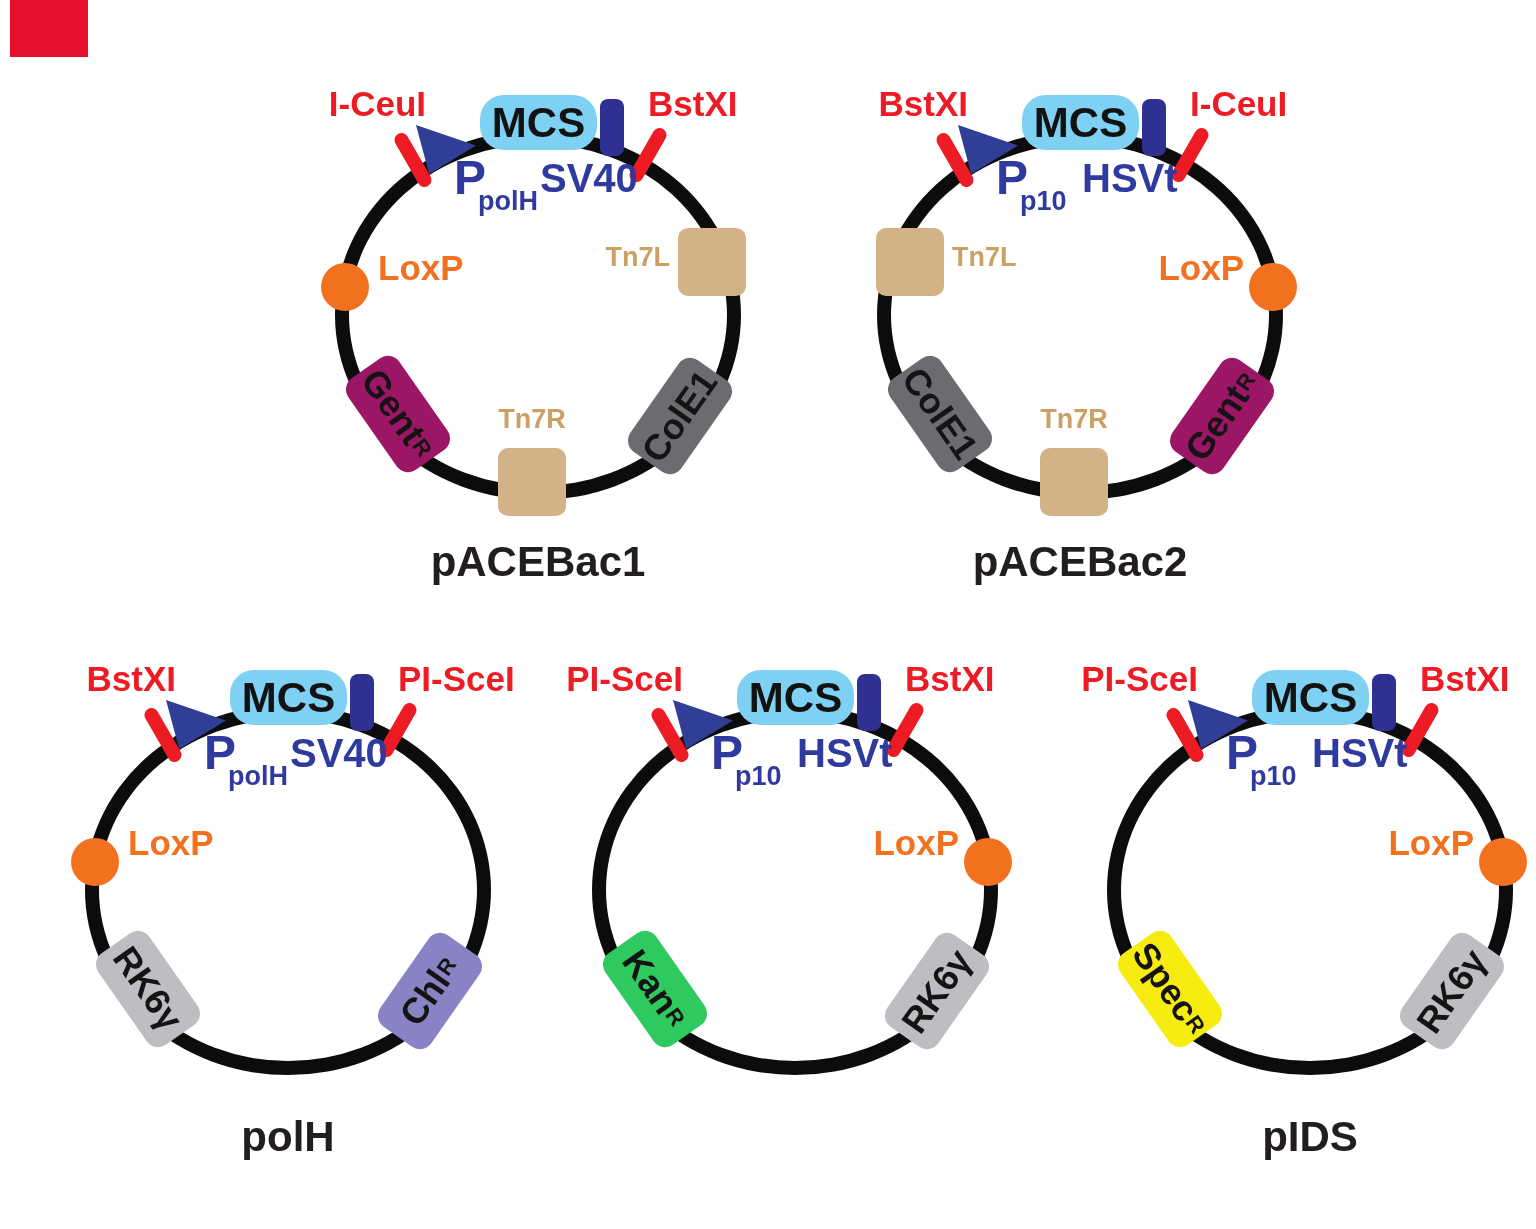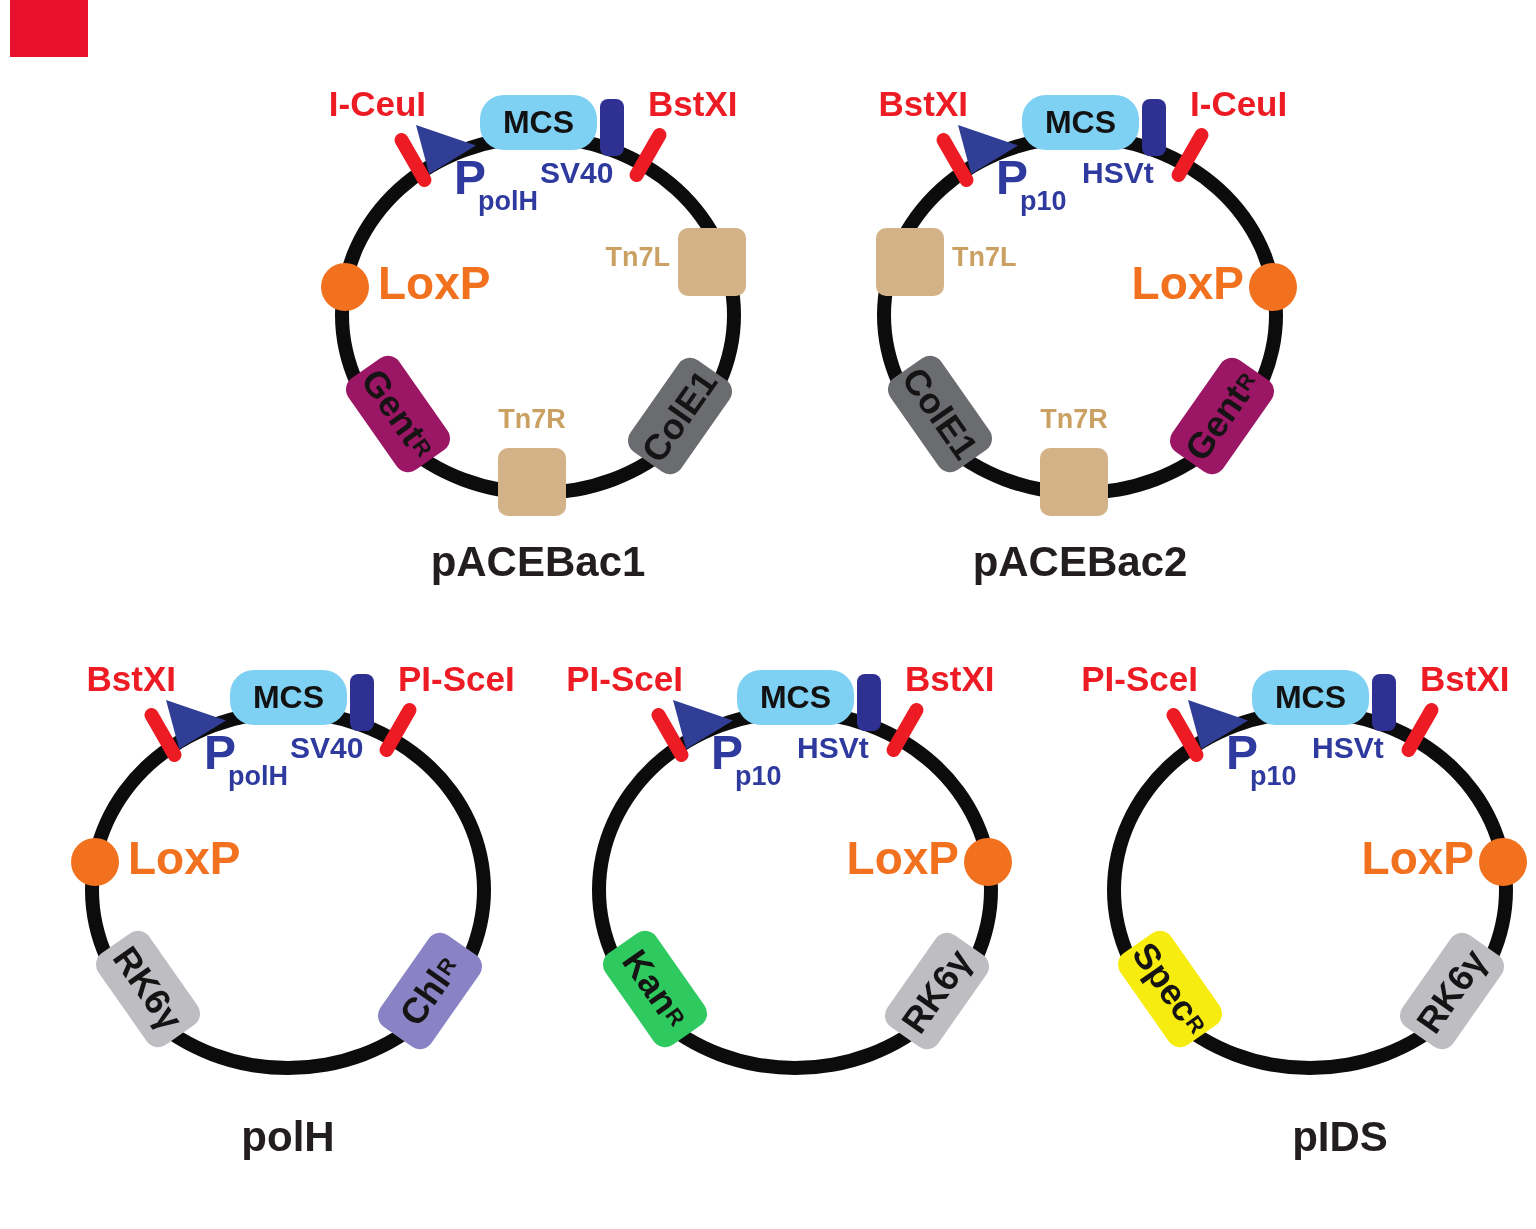--- a/index.html
+++ b/index.html
@@ -4,36 +4,36 @@
 <style>
   html,body{margin:0;padding:0;background:#fff;}
   #canvas{position:relative;width:1536px;height:1229px;background:#fff;overflow:hidden;
           font-family:"Liberation Sans",sans-serif;font-weight:bold;}
   .decor-sq{position:absolute;left:10px;top:0;width:78px;height:57px;}
   .plasmid{position:absolute;width:520px;height:560px;}
   .ring{position:absolute;left:57px;top:60px;width:406px;height:370px;border:14px solid var(--ring);
         border-radius:50%;box-sizing:border-box;}
   .mcs{position:absolute;left:202px;top:25px;width:117px;height:55px;background:var(--mcsfill);
        border-radius:24px;display:flex;align-items:center;justify-content:center;
-       font-size:32px;color:#121212;z-index:3;}
+       font-size:42px;color:#121212;z-index:3;}
   .termblock{position:absolute;left:322px;top:29px;width:24px;height:57px;background:var(--navy);
        border-radius:8px;z-index:3;}
   .tri{position:absolute;left:138px;top:52px;width:60px;height:52px;background:var(--navytri);
        clip-path:polygon(0 6%,100% 45%,22% 100%);z-index:3;}
   .tick{position:absolute;width:14px;height:60px;background:var(--red);border-radius:7px;z-index:4;}
   .tickL{left:128px;top:60px;transform:rotate(-30deg);}
   .tickR{left:363px;top:55px;transform:rotate(30deg);}
   .site{position:absolute;top:14px;color:var(--red);font-size:35px;white-space:nowrap;z-index:5;}
   .siteL{right:372px;text-align:right;}
   .siteR{left:370px;}
   .ptxt{position:absolute;left:176px;top:80px;color:var(--navytext);font-size:48px;z-index:5;}
   .psub{position:absolute;left:200px;top:116px;color:var(--navytext);font-size:27px;z-index:5;}
-  .tlabel{position:absolute;left:262px;top:86px;color:var(--navytext);font-size:30px;z-index:5;}
+  .tlabel{position:absolute;left:262px;top:86px;color:var(--navytext);font-size:40px;z-index:5;}
   .loxdot{position:absolute;width:48px;height:48px;border-radius:50%;background:var(--orange);z-index:3;}
-  .loxlabel{position:absolute;top:186px;color:var(--orange);font-size:46px;white-space:nowrap;z-index:5;}
+  .loxlabel{position:absolute;top:178px;color:var(--orange);font-size:35px;white-space:nowrap;z-index:5;}
   .sq{position:absolute;width:68px;height:68px;border-radius:10px;background:var(--tan);z-index:3;}
   .sqlabel{position:absolute;color:var(--tantext);font-size:27px;white-space:nowrap;z-index:5;}
   .gene{position:absolute;width:112px;height:62px;border-radius:14px;display:flex;align-items:center;
         justify-content:center;font-size:36px;color:#151313;z-index:3;white-space:nowrap;}
   .gene sup{font-size:22px;vertical-align:super;line-height:1;margin-left:1px;}
   .pname{position:absolute;top:468px;transform:translateX(-50%);font-size:42px;color:#221e1f;
         white-space:nowrap;z-index:5;text-align:center;}
 </style>
 </head>
 <body>
@@ -168,15 +168,15 @@
       <div class="loxdot" style="left: 429px; top: 193px;"></div>
       <div class="loxlabel" style="right: 96px; text-align: right;">LoxP</div>
       <div class="gene" style="left: 64px; top: 313px; transform: rotate(55deg); background: rgb(247, 236, 15);">
         <span>Spec</span>
         <sup>R</sup>
       </div>
       <div class="gene" style="left: 346px; top: 315px; transform: rotate(-55deg); background: rgb(190, 190, 194);">
         <span>RK6γ</span>
         <sup></sup>
       </div>
-      <div class="pname" style="left: 260px; color: rgb(34, 30, 31); margin-left: 30px;">pIDS</div>
+      <div class="pname" style="left: 260px; color: rgb(34, 30, 31);">pIDS</div>
     </div>
   </div>
 
 </body></html>

